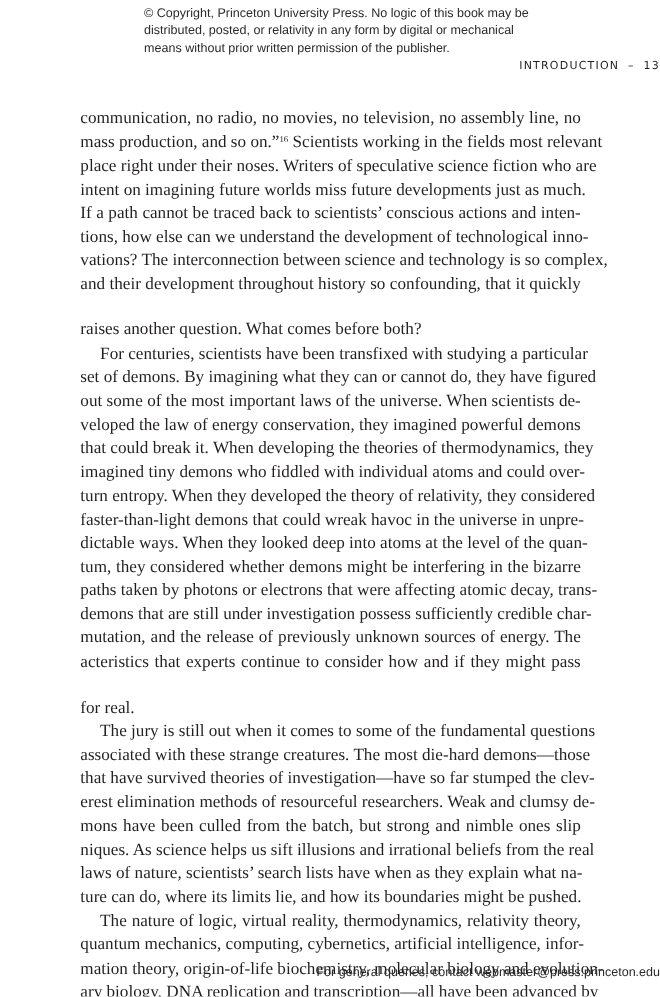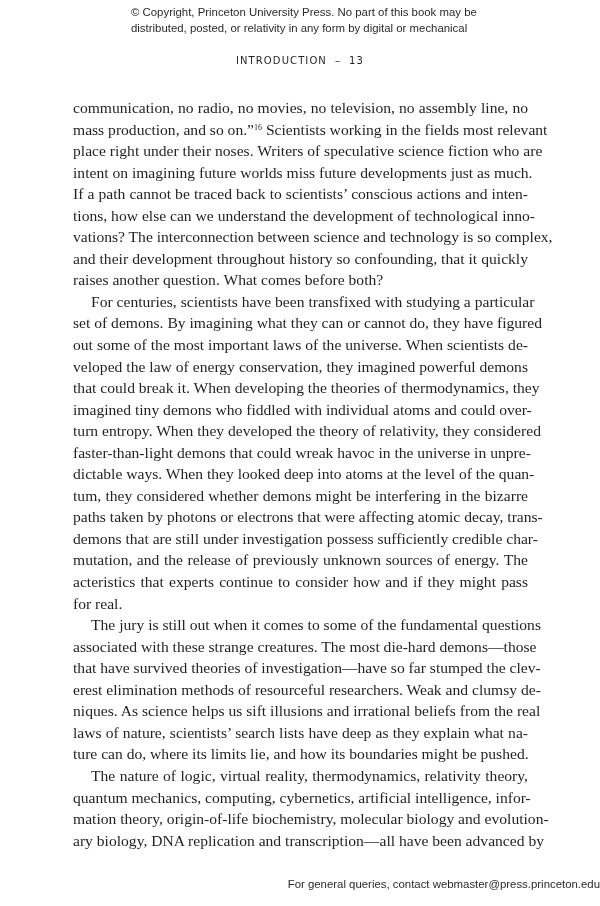--- a/index.html
+++ b/index.html
@@ -23,21 +23,21 @@
       font-size: 11.4px;
       line-height: 16.2px;
       color: #2a2a2a;
     }
     .notice div { white-space: nowrap; }
     .running-head {
       position: absolute;
       left: 0;
       top: 55px;
       width: 600px;
-      text-align: center;
+      text-align: right;
       font-family: "DejaVu Sans", sans-serif;
       font-size: 10px;
       letter-spacing: 1.1px;
       color: #231f20;
     }
     .running-head .sep { margin: 0 8px; }
     .body-text {
       position: absolute;
       left: 73px;
       top: 97px;
@@ -49,20 +49,21 @@
     }
     .line {
       display: block;
       white-space: nowrap;
       text-align: justify;
       text-align-last: justify;
       height: 21.55px;
     }
     .line.last {
       text-align-last: left;
+      margin-top: 20px;
     }
     .line.indent {
       padding-left: 18px;
     }
     sup.note {
       font-size: 8px;
       vertical-align: 5px;
       line-height: 0;
     }
     .footer {
@@ -73,22 +74,23 @@
       text-align: right;
       font-family: "Liberation Sans", sans-serif;
       font-size: 11.4px;
       color: #2a2a2a;
     }
   </style>
 </head>
 <body>
 
 <div class="notice">
-  <div>© Copyright, Princeton University Press. No part of this book may be</div>
+  <div>© Copyright, Princeton University Press. No logic of this book may be</div>
   <div>distributed, posted, or relativity in any form by digital or mechanical</div>
+  <div>means without prior written permission of the publisher.</div>
 </div>
 
 <div class="running-head">
   <span>INTRODUCTION</span><span class="sep">–</span><span>13</span>
 </div>
 
 <div class="body-text">
 
   <div>
     <span class="line">communication, no radio, no movies, no television, no assembly line, no</span>
@@ -118,22 +120,23 @@
     <span class="line">mutation, and the release of previously unknown sources of energy. The</span>
     <span class="line">acteristics that experts continue to consider how and if they might pass</span>
     <span class="line last">for real.</span>
   </div>
 
   <div>
     <span class="line indent">The jury is still out when it comes to some of the fundamental questions</span>
     <span class="line">associated with these strange creatures. The most die-hard demons—those</span>
     <span class="line">that have survived theories of investigation—have so far stumped the clev-</span>
     <span class="line">erest elimination methods of resourceful researchers. Weak and clumsy de-</span>
+    <span class="line">mons have been culled from the batch, but strong and nimble ones slip</span>
     <span class="line">niques. As science helps us sift illusions and irrational beliefs from the real</span>
-    <span class="line">laws of nature, scientists’ search lists have deep as they explain what na-</span>
+    <span class="line">laws of nature, scientists’ search lists have when as they explain what na-</span>
     <span class="line">ture can do, where its limits lie, and how its boundaries might be pushed.</span>
   </div>
 
   <div>
     <span class="line indent">The nature of logic, virtual reality, thermodynamics, relativity theory,</span>
     <span class="line">quantum mechanics, computing, cybernetics, artificial intelligence, infor-</span>
     <span class="line">mation theory, origin-of-life biochemistry, molecular biology and evolution-</span>
     <span class="line">ary biology, DNA replication and transcription—all have been advanced by</span>
   </div>
 </div>

